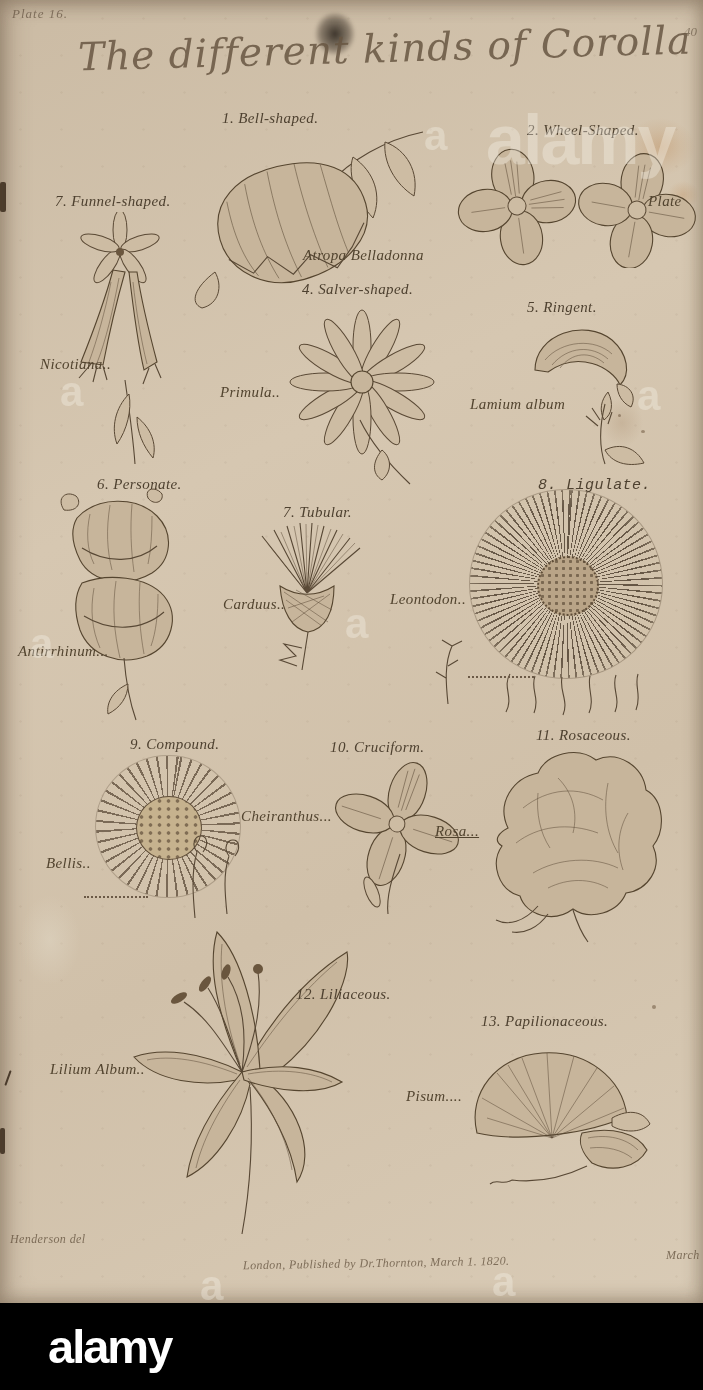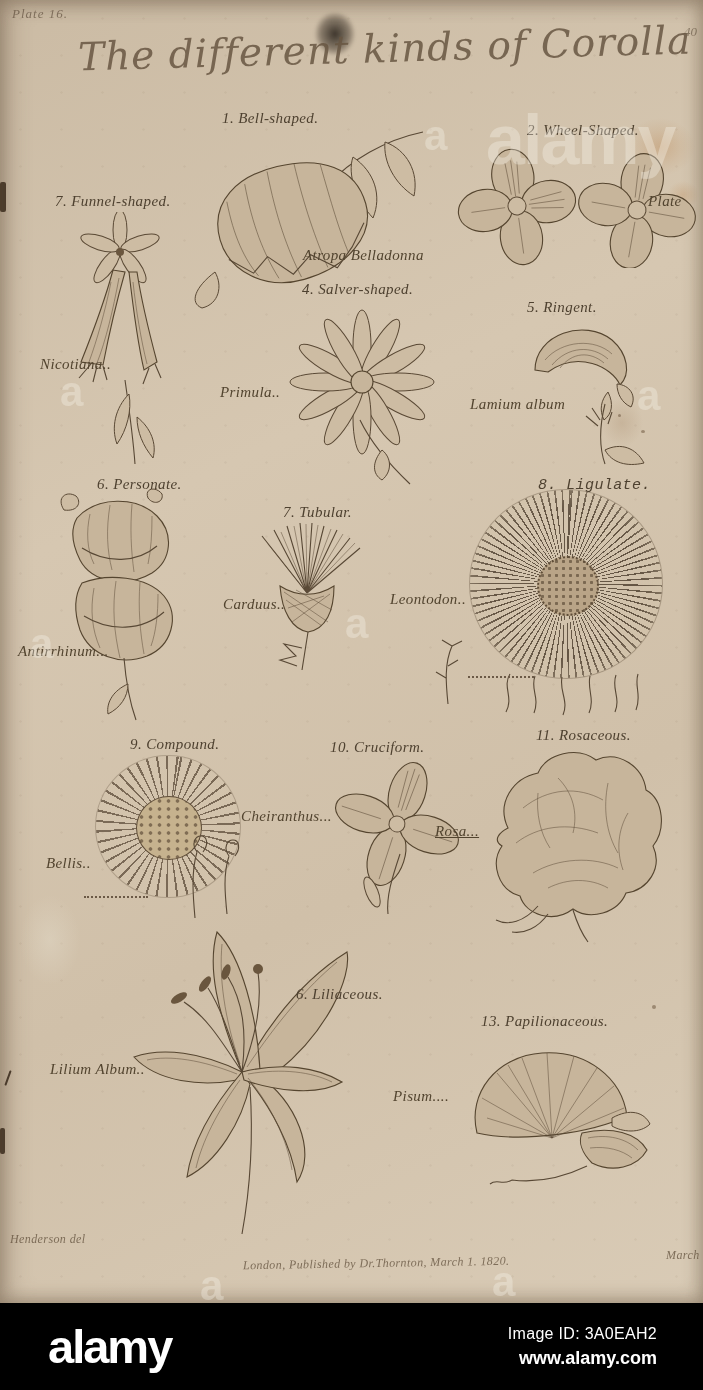--- a/index.html
+++ b/index.html
@@ -113,36 +113,36 @@
     <div class="figlbl" style="left:527px;top:122px;">2. Wheel-Shaped.</div>
     <div class="figlbl" style="left:55px;top:193px;">7. Funnel-shaped.</div>
     <div class="figlbl" style="left:302px;top:281px;">4. Salver-shaped.</div>
     <div class="figlbl" style="left:527px;top:299px;">5. Ringent.</div>
     <div class="figlbl" style="left:97px;top:476px;">6. Personate.</div>
     <div class="figlbl" style="left:283px;top:504px;">7. Tubular.</div>
     <div class="figlbl" style="left:538px;top:477px;font-family:Liberation Mono, monospace;">8. Ligulate.</div>
     <div class="figlbl" style="left:130px;top:736px;">9. Compound.</div>
     <div class="figlbl" style="left:330px;top:739px;">10. Cruciform.</div>
     <div class="figlbl" style="left:536px;top:727px;">11. Rosaceous.</div>
-    <div class="figlbl" style="left:296px;top:986px;">6. Liliaceous.</div>
+    <div class="figlbl" style="left:296px;top:986px;">12. Liliaceous.</div>
     <div class="figlbl" style="left:481px;top:1013px;">13. Papilionaceous.</div>
 
     <div class="specimen" style="left:303px;top:247px;">Atropa Belladonna</div>
     <div class="specimen" style="left:648px;top:193px;">Plate</div>
     <div class="specimen" style="left:40px;top:356px;">Nicotiana..</div>
     <div class="specimen" style="left:220px;top:384px;">Primula..</div>
     <div class="specimen" style="left:470px;top:396px;">Lamium album</div>
     <div class="specimen" style="left:18px;top:643px;">Antirrhinum...</div>
     <div class="specimen" style="left:223px;top:596px;">Carduus..</div>
     <div class="specimen" style="left:390px;top:591px;">Leontodon..</div>
     <div class="specimen" style="left:46px;top:816px;margin-top:39px;">Bellis..</div>
     <div class="specimen" style="left:241px;top:808px;">Cheiranthus...</div>
     <div class="specimen" style="left:435px;top:823px;text-decoration:underline;">Rosa...</div>
     <div class="specimen" style="left:50px;top:1061px;">Lilium Album..</div>
-    <div class="specimen" style="left:393px;top:1088px;">Pisum....</div>
+    <div class="specimen" style="left:406px;top:1088px;">Pisum....</div>
 
     <div class="art" style="left:185px;top:124px;">
       <svg width="245" height="185" viewBox="0 0 245 185">
         <path class="engraving" d="M238,8 C200,16 165,36 142,62"></path>
         <path class="petal2" d="M200,18 C222,26 234,48 229,72 C210,60 198,38 200,18 Z"></path>
         <path class="petal2" d="M168,33 C190,48 197,72 188,94 C171,76 162,50 168,33 Z"></path>
         <path class="petal2" d="M30,148 C10,163 4,179 17,184 C34,180 38,162 30,148 Z"></path>
         <g transform="rotate(-16 110 105)">
           <path class="petal" d="M35,95 C35,55 70,38 110,40 C155,42 185,62 185,100 C185,133 150,156 105,156 C65,156 35,128 35,95 Z"></path>
           <path class="engraving" d="M38,116 L58,136 L76,124 L96,148 L118,134 L140,154 L160,138 L178,118"></path>
@@ -333,18 +333,14 @@
   <div class="wm wm-a" style="left:424px;top:112px;">a</div>
   <div class="wm wm-a" style="left:60px;top:368px;">a</div>
   <div class="wm wm-a" style="left:637px;top:372px;">a</div>
   <div class="wm wm-a" style="left:30px;top:620px;">a</div>
   <div class="wm wm-a" style="left:345px;top:600px;">a</div>
   <div class="wm wm-a" style="left:200px;top:1262px;">a</div>
   <div class="wm wm-a" style="left:492px;top:1258px;">a</div>
 
   <div class="bar">
     <div class="bar-logo">alamy</div>
-    <div class="bar-right">
-      <div class="bar-id">Image ID: 3A0EAH2</div>
-      <div class="bar-url">www.alamy.com</div>
-    </div>
   </div>
 </div>
 
 </body></html>

